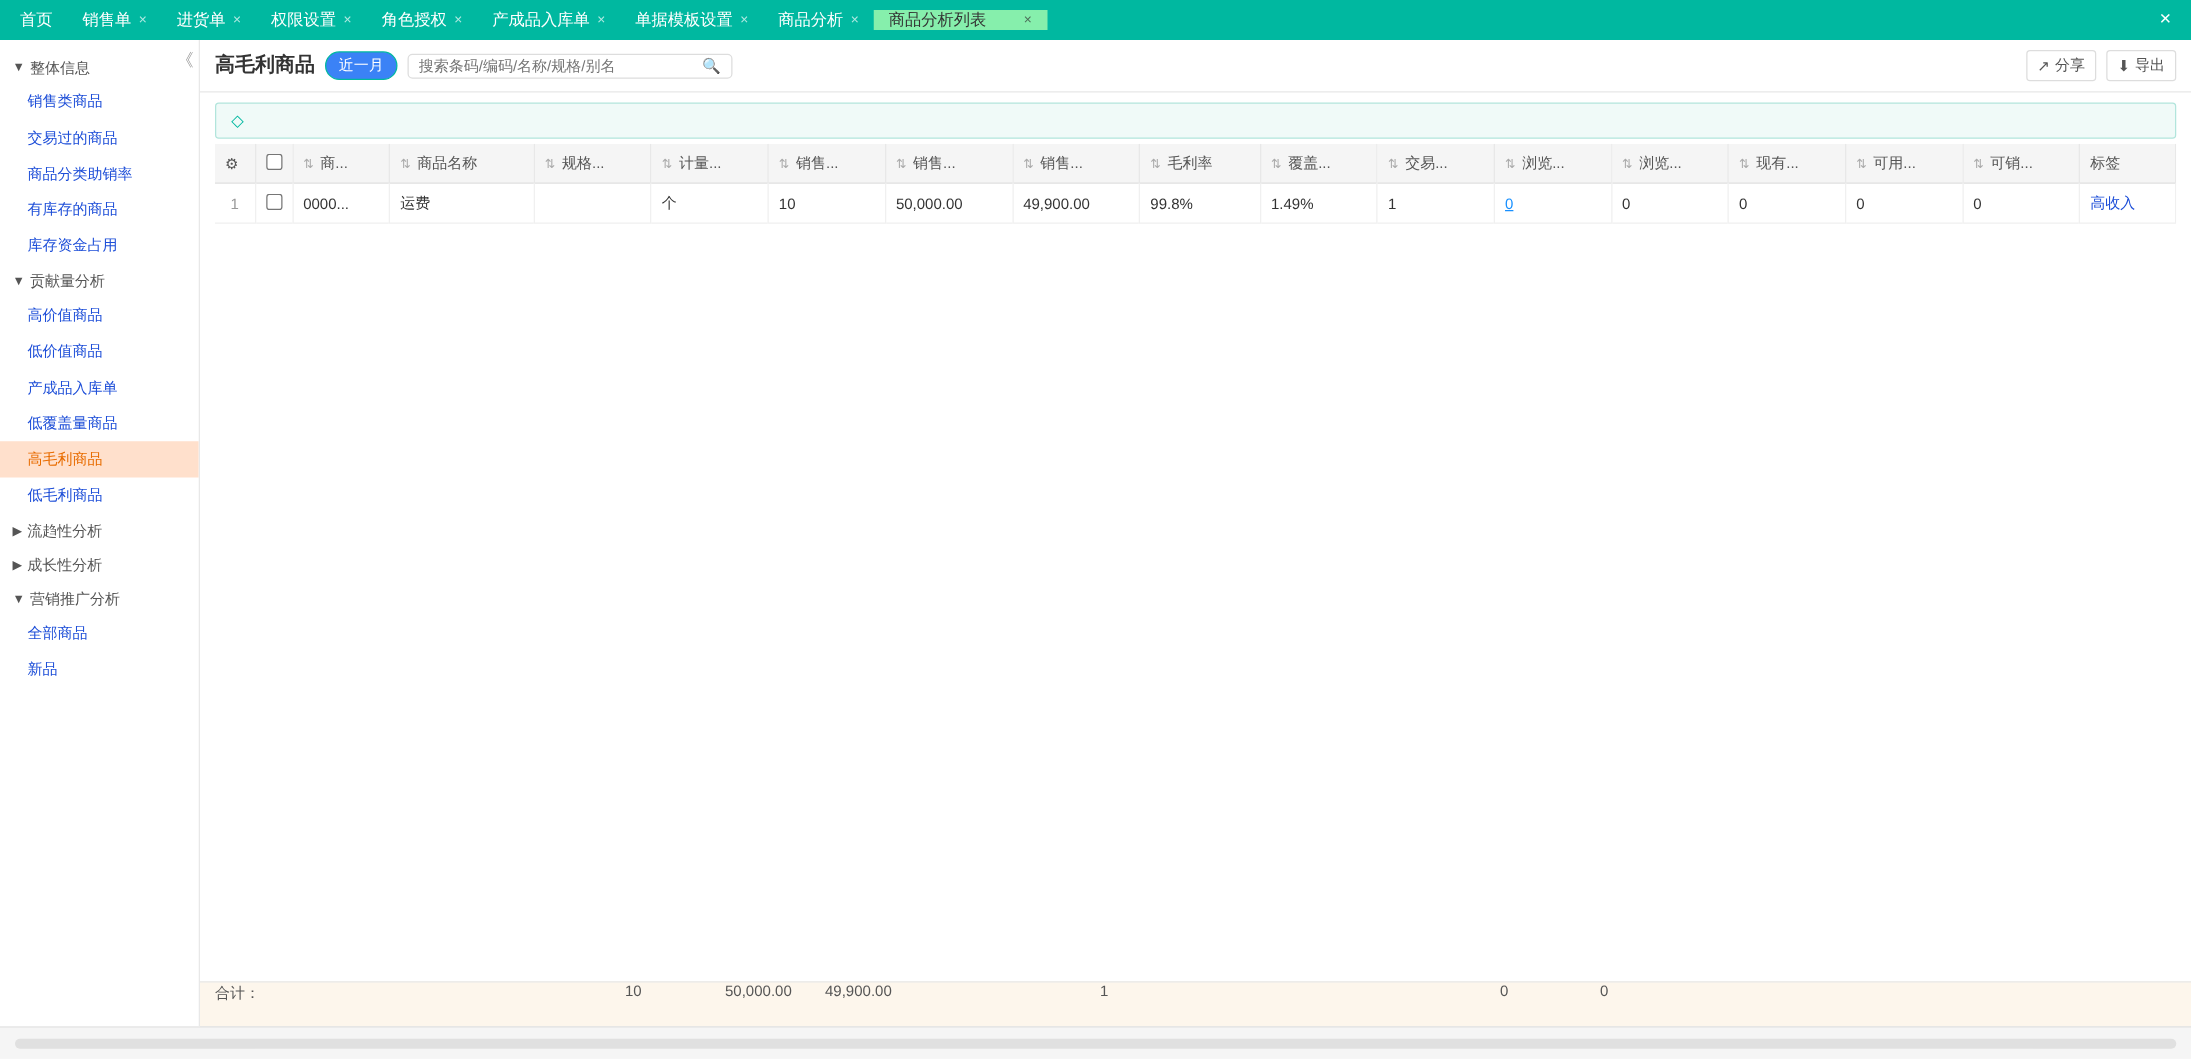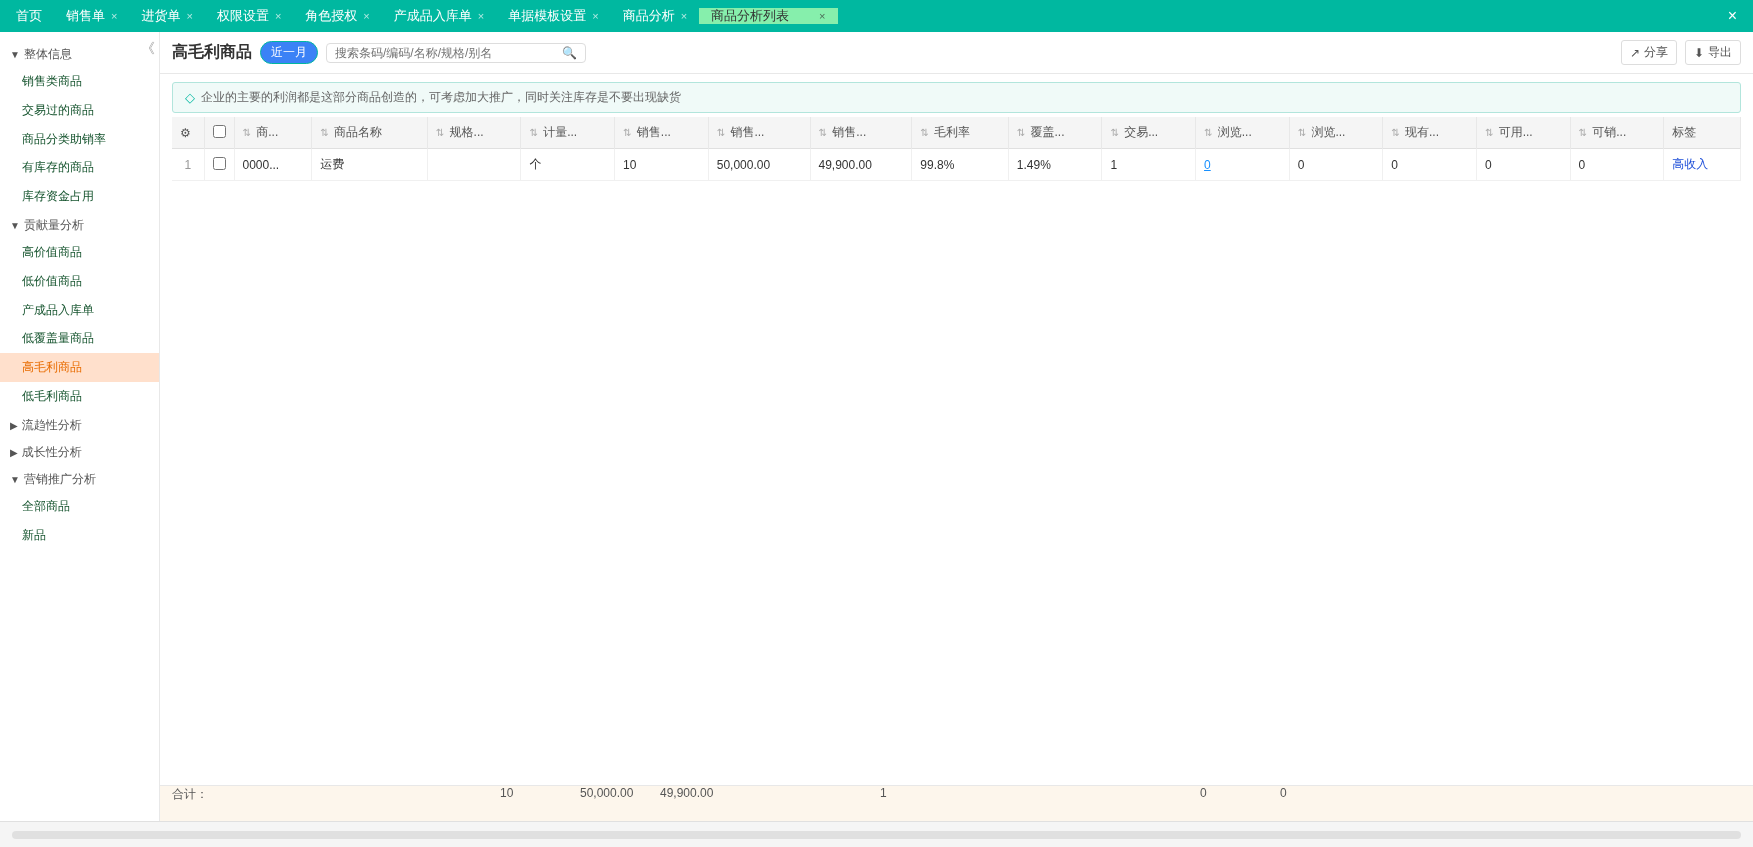--- a/index.html
+++ b/index.html
@@ -77,21 +77,21 @@
       font-size: 12px;
       cursor: pointer;
     }
     .sidebar-group-title .arrow {
       margin-right: 4px;
       font-size: 10px;
     }
     .sidebar-item {
       padding: 6px 12px 6px 22px;
       cursor: pointer;
-      color: #14532d;
+      color: #1d4ed8;
       font-size: 12px;
       line-height: 1.4;
     }
     .sidebar-item.active {
       background: #ffe0cc;
       color: #e86c00;
     }
 
     
     .content-area {
@@ -385,21 +385,20 @@
         </button>
         <button class="action-btn">
           <span>⬇</span>
           <span>导出</span>
         </button>
       </div>
     </div>
 
     <div class="tip-bar">
       <span class="tip-icon">◇</span>
-      <span>企业的主要的利润都是这部分商品创造的，可考虑加大推广，同时关注库存是不要出现缺货</span>
     </div>
 
     <div class="table-wrapper">
       <table>
         <thead>
           <tr>
             <th style="width:32px;">
               <span>⚙</span>
             </th>
             <th class="checkbox-cell" style="width:28px;">

